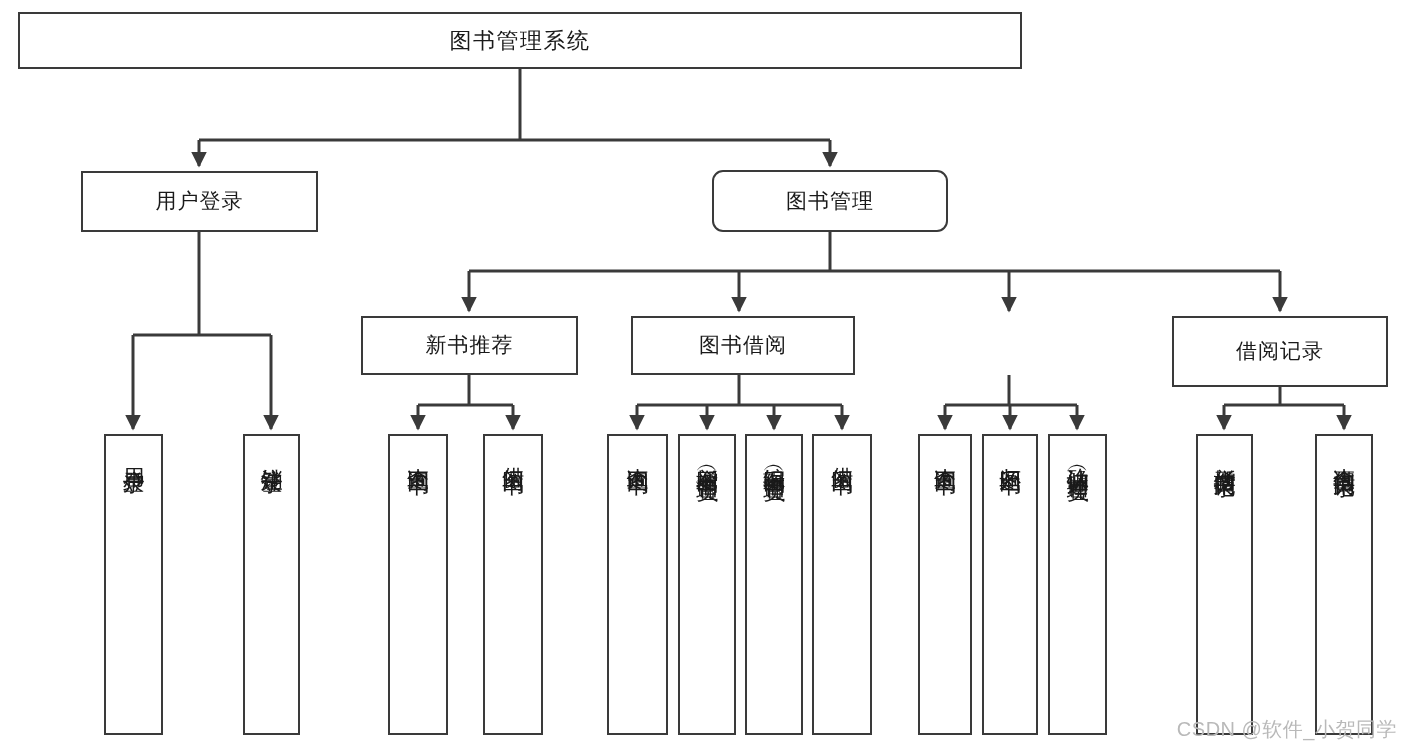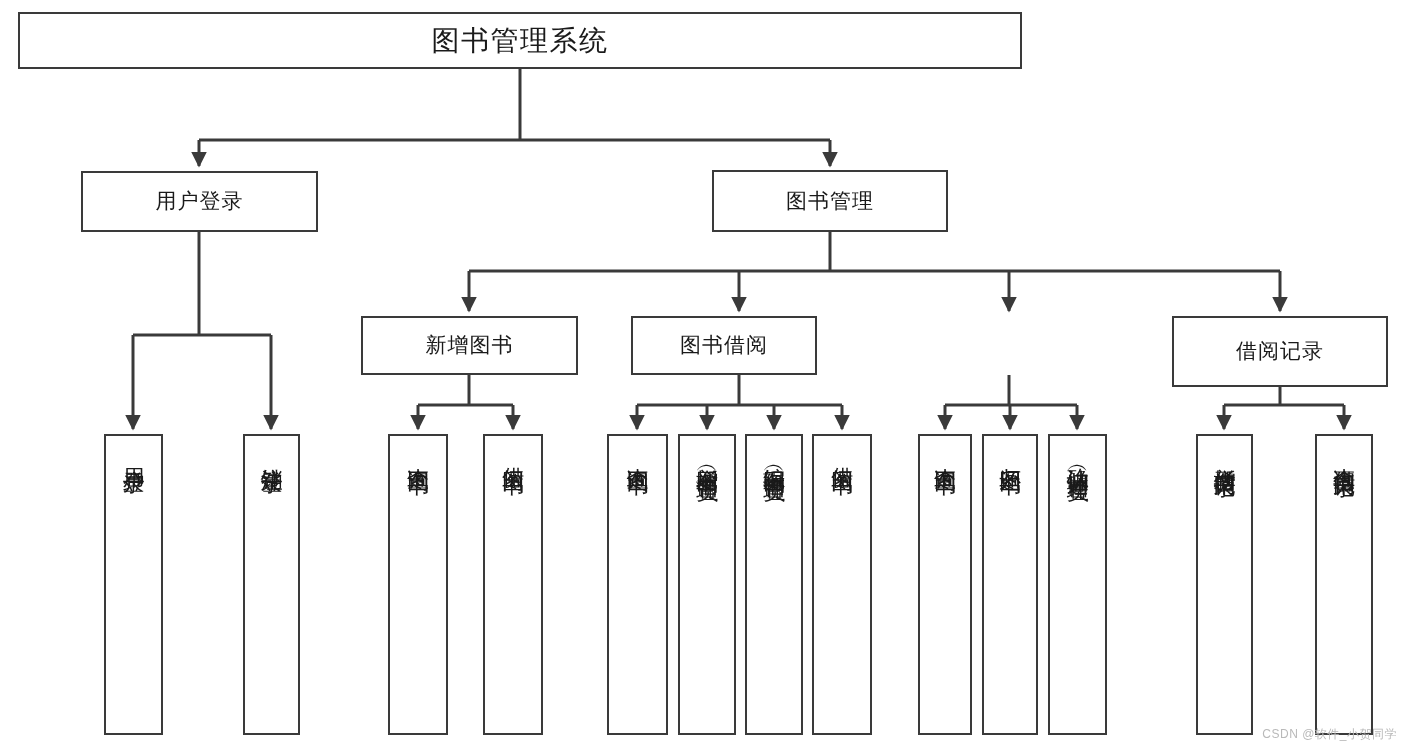--- a/index.html
+++ b/index.html
@@ -42,42 +42,42 @@
     text-align: center;
     line-height: 1.05;
     white-space: nowrap;
   }
   
   .node.horizontal .node-label {
     font-size: 21px;
     letter-spacing: 1px;
   }
   .node.root .node-label {
-    font-size: 28px;
+    font-size: 22px;
     letter-spacing: 1.5px;
   }
   
   .node.vertical {
     align-items: flex-start;
     justify-content: center;
     padding-top: 14px;
   }
   .node.vertical .node-label {
     writing-mode: vertical-rl;
     text-orientation: upright;
     font-size: 22px;
     line-height: 1.12;
     letter-spacing: 2px;
     white-space: nowrap;
   }
   .watermark {
     position: absolute;
     right: 8px;
     bottom: 4px;
-    font-size: 12px;
+    font-size: 20px;
     color: #b9b9b9;
     letter-spacing: 0.5px;
     white-space: nowrap;
     z-index: 3;
     font-family: "Liberation Sans", "DejaVu Sans", sans-serif;
   }
 </style>
 </head>
 <body>
 
@@ -133,28 +133,28 @@
     </g>
   </svg>
 
   <div class="node horizontal root" style="left:18px; top:12px; width:1004px; height:57px;">
     <span class="node-label">图书管理系统</span>
   </div>
 
   <div class="node horizontal" style="left:81px; top:171px; width:237px; height:61px;">
     <span class="node-label">用户登录</span>
   </div>
-  <div class="node horizontal" style="left:712px; top:170px; width:236px; height:62px;">
+  <div class="node horizontal" style="left:712px; top:170px; width:236px; height:62px;border-radius:11px;">
     <span class="node-label">图书管理</span>
   </div>
 
   <div class="node horizontal" style="left:361px; top:316px; width:217px; height:59px;">
-    <span class="node-label">新增图书</span>
-  </div>
-  <div class="node horizontal" style="left:631px; top:316px; width:186px; height:59px;">
+    <span class="node-label">新书推荐</span>
+  </div>
+  <div class="node horizontal" style="left:631px; top:316px; width:224px; height:59px;">
     <span class="node-label">图书借阅</span>
   </div>
   <div class="node horizontal" style="left:1172px; top:316px; width:216px; height:71px;">
     <span class="node-label">借阅记录</span>
   </div>
 
   <div class="node vertical" style="left:104px; top:434px; width:59px; height:301px;">
     <span class="node-label">用户登录</span>
   </div>
   <div class="node vertical" style="left:243px; top:434px; width:57px; height:301px;">

